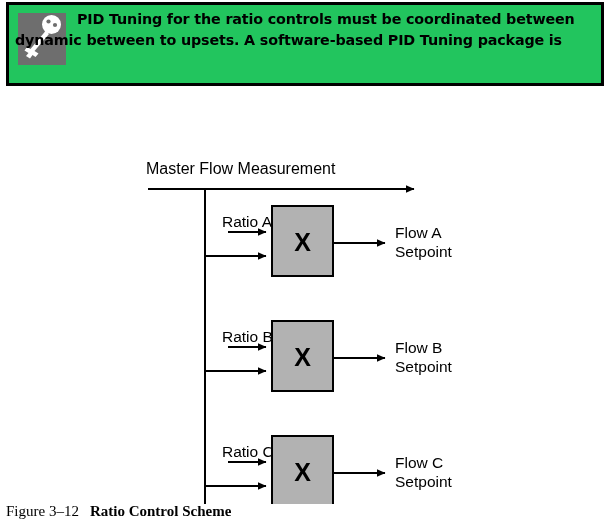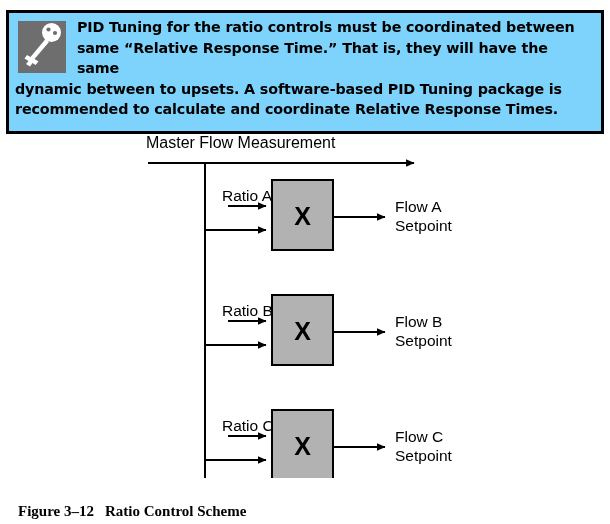--- a/index.html
+++ b/index.html
@@ -12,26 +12,26 @@
     height: 524px;
     position: relative;
     font-family: "Liberation Sans", sans-serif;
     overflow: hidden;
   }
 
   
   #callout {
     position: absolute;
     left: 6px;
-    top: 10px;
+    top: 2px;
     width: 598px;
-    height: 124px;
+    height: 84px;
     box-sizing: border-box;
     border: 3px solid #000000;
-    background: #7dd3fc;
+    background: #22c55e;
   }
   #callout-inner {
     position: relative;
     width: 100%;
     height: 100%;
   }
   #key-icon {
     position: absolute;
     left: 9px;
     top: 8px;
@@ -60,21 +60,21 @@
   }
   #callout-text .full-line {
     display: block;
     padding-left: 0px;
   }
 
   
   #diagram {
     position: absolute;
     left: 0;
-    top: 106px;
+    top: 132px;
     width: 561px;
     height: 372px;
     text-decoration: underline;
   }
   #diagram svg {
     display: block;
   }
   .dlabel {
     font-family: "Liberation Sans", sans-serif;
     font-size: 15.5px;
@@ -97,22 +97,21 @@
   #caption {
     position: absolute;
     left: 6px;
     top: 503px;
     font-family: "Liberation Serif", serif;
     font-size: 15px;
     color: #000000;
     white-space: nowrap;
   }
   #caption .cap-label {
-    font-weight: bold;
-    margin-left: 12px;
+    font-weight: normal;
   }
   #caption .cap-title {
     font-weight: bold;
     padding-left: 11px;
   }
 </style>
 </head>
 <body>
 
 <div id="callout">
@@ -124,23 +123,21 @@
           <circle cx="33.5" cy="11.5" r="9.5" fill="#ffffff" stroke="none"></circle>
           <circle cx="30.5" cy="8.5" r="2.1" fill="#6e6e6e" stroke="none"></circle>
           <circle cx="37.0" cy="12.0" r="2.1" fill="#6e6e6e" stroke="none"></circle>
           <path d="M27.5 18.0 L12.5 36.0 L9.0 34.0 L6.5 37.5 L10.5 40.0 L8.0 43.0 L12.0 45.5 L14.5 42.0 L17.5 44.0 L20.5 40.5 L16.5 38.0 L31.0 21.0 Z" fill="#ffffff" stroke="none"></path>
         </g>
       </svg>
     </div>
 
     <div id="callout-text">
       <span class="indent-line">PID Tuning for the ratio controls must be coordinated between</span>
-      <span class="indent-line">same “Relative Response Time.” That is, they will have the same</span>
       <span class="full-line">dynamic between to upsets. A software-based PID Tuning package is</span>
-      <span class="full-line">recommended to calculate and coordinate Relative Response Times.</span>
     </div>
 
   </div>
 </div>
 
 <div id="diagram">
   <svg width="610" height="372" viewBox="0 0 610 372">
 
     <defs>
       <marker id="arw" markerWidth="9" markerHeight="9" refX="8.5" refY="4.5" orient="auto" markerUnits="userSpaceOnUse">

